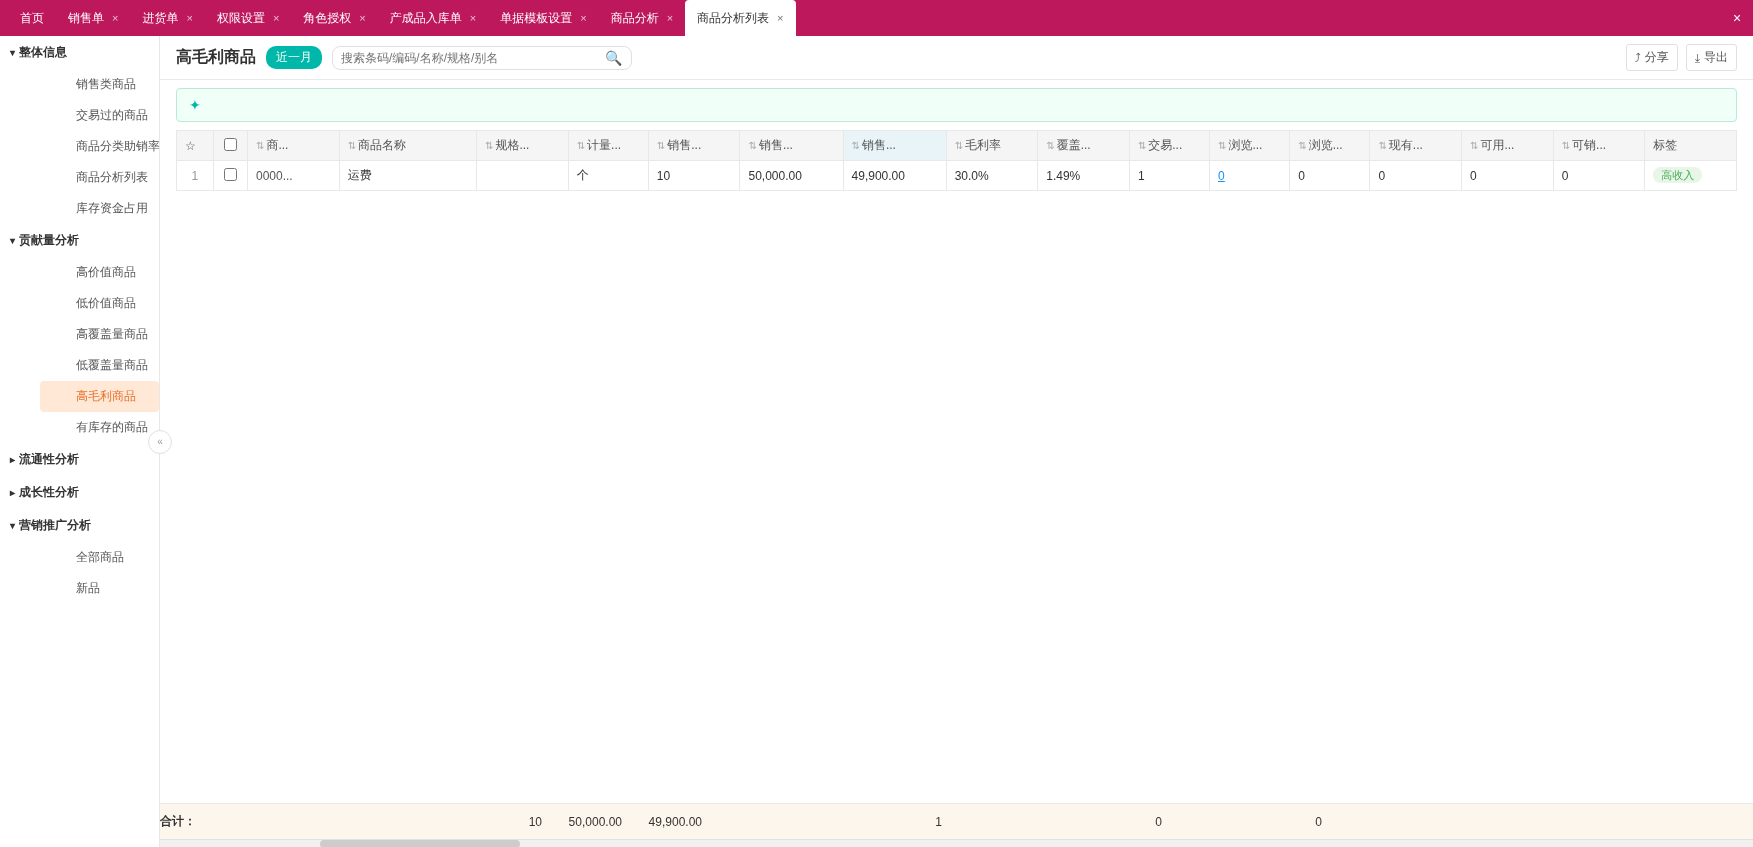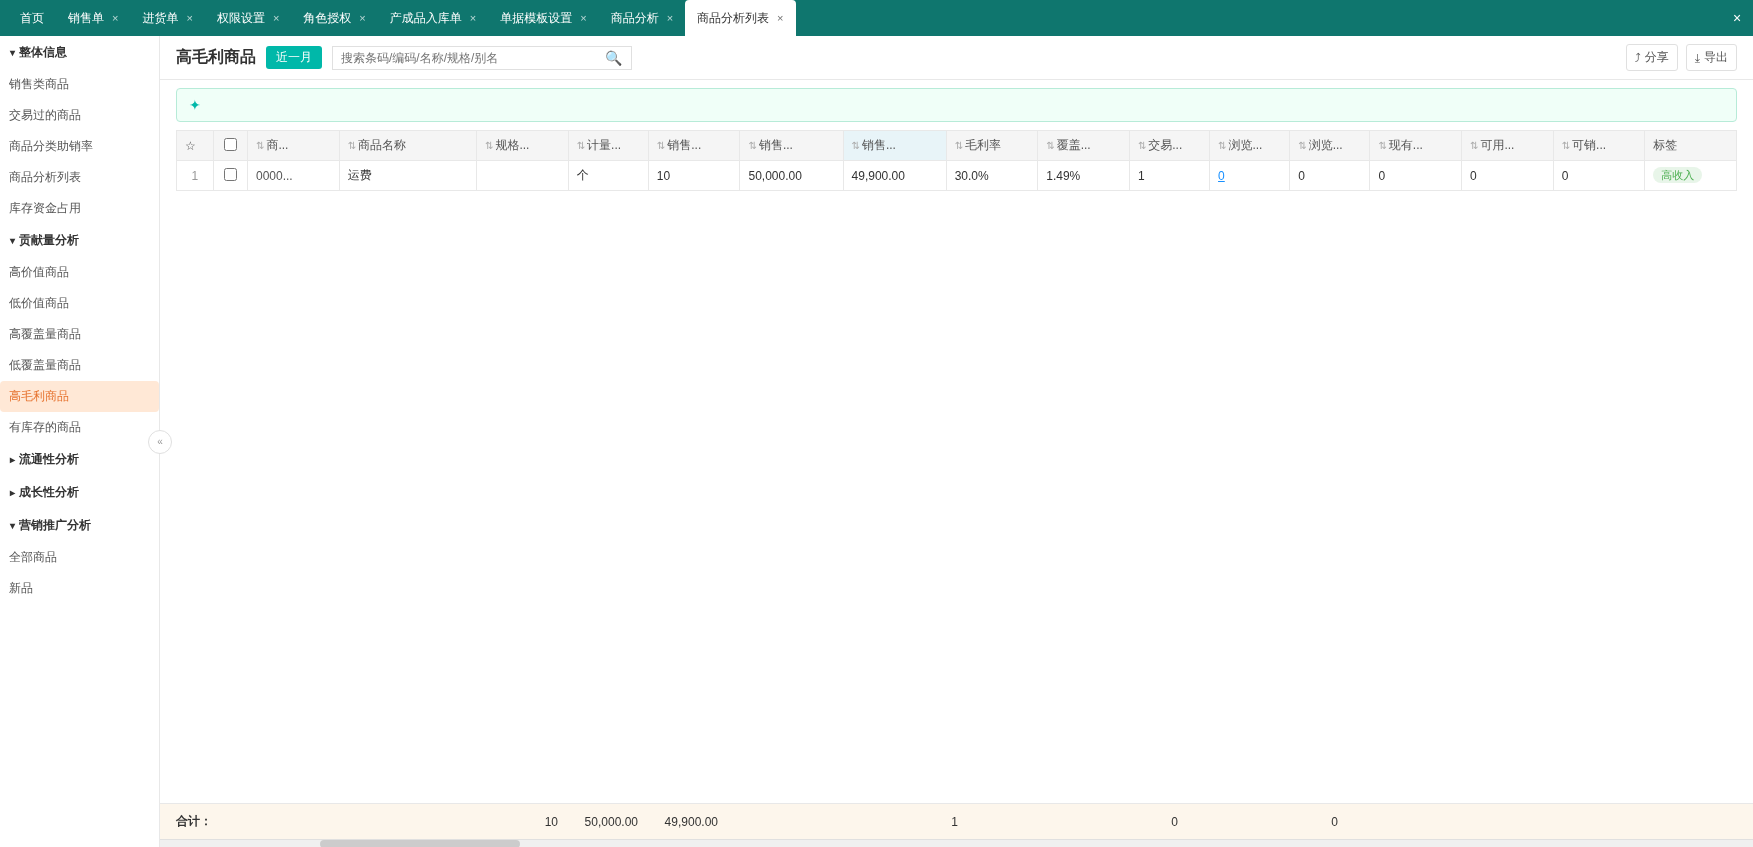--- a/index.html
+++ b/index.html
@@ -2,21 +2,21 @@
 <html><head>
   <meta charset="utf-8">
   <style>
     * { box-sizing: border-box; margin: 0; padding: 0; font-family: 'Microsoft YaHei', Arial, sans-serif; font-size: 12px; }
     body { background: #f5f5f5; overflow: hidden; width: 1753px; height: 847px; }
 
     
     .top-nav {
       display: flex;
       align-items: center;
-      background: #0f766e;
+      background: #be185d;
       height: 36px;
       padding: 0 8px;
       color: white;
       gap: 0;
     }
     .nav-item {
       padding: 0 12px;
       height: 36px;
       display: flex;
       align-items: center;
@@ -67,25 +67,26 @@
       cursor: pointer;
       color: #333;
       font-size: 12px;
       font-weight: bold;
     }
     .sidebar-section-header .arrow {
       margin-right: 4px;
       font-size: 10px;
     }
     .sidebar-item {
-      padding: 7px 10px 7px 9px;
+      padding: 7px 10px 7px 36px;
       cursor: pointer;
       color: #555;
       font-size: 12px;
       white-space: nowrap;
+      margin-left: 40px;
     }
     .sidebar-item.active {
       background: #ffe8d6;
       color: #e6722e;
       border-radius: 4px;
     }
     .collapse-btn {
       position: absolute;
       right: -12px;
       top: 50%;
@@ -126,29 +127,29 @@
     .content-title {
       font-size: 16px;
       font-weight: bold;
       color: #333;
     }
     .time-filter-btn {
       background: #00b8a9;
       color: white;
       border: none;
       padding: 3px 10px;
-      border-radius: 3px;
+      border-radius: 10px;
       cursor: pointer;
       font-size: 12px;
     }
     .search-box {
       display: flex;
       align-items: center;
       border: 1px solid #e0e0e0;
-      border-radius: 0;
+      border-radius: 8px;
       padding: 3px 8px;
       gap: 6px;
       flex: 1;
       max-width: 300px;
     }
     .search-box input {
       border: none;
       outline: none;
       font-size: 12px;
       color: #999;
@@ -228,21 +229,21 @@
       padding: 2px 8px;
       border-radius: 10px;
       font-size: 11px;
     }
     .link-style { color: #1890ff; cursor: pointer; text-decoration: underline; }
 
     
     .footer-total {
       background: #fdf6ec;
       border-top: 1px solid #e8e8e8;
-      padding: 8px 16px;
+      padding: 8px 0;
       display: flex;
       align-items: center;
       font-size: 12px;
       color: #333;
       gap: 0;
       min-height: 36px;
     }
     .footer-label { font-weight: bold; width: 50px; }
     .footer-cells {
       display: flex;

